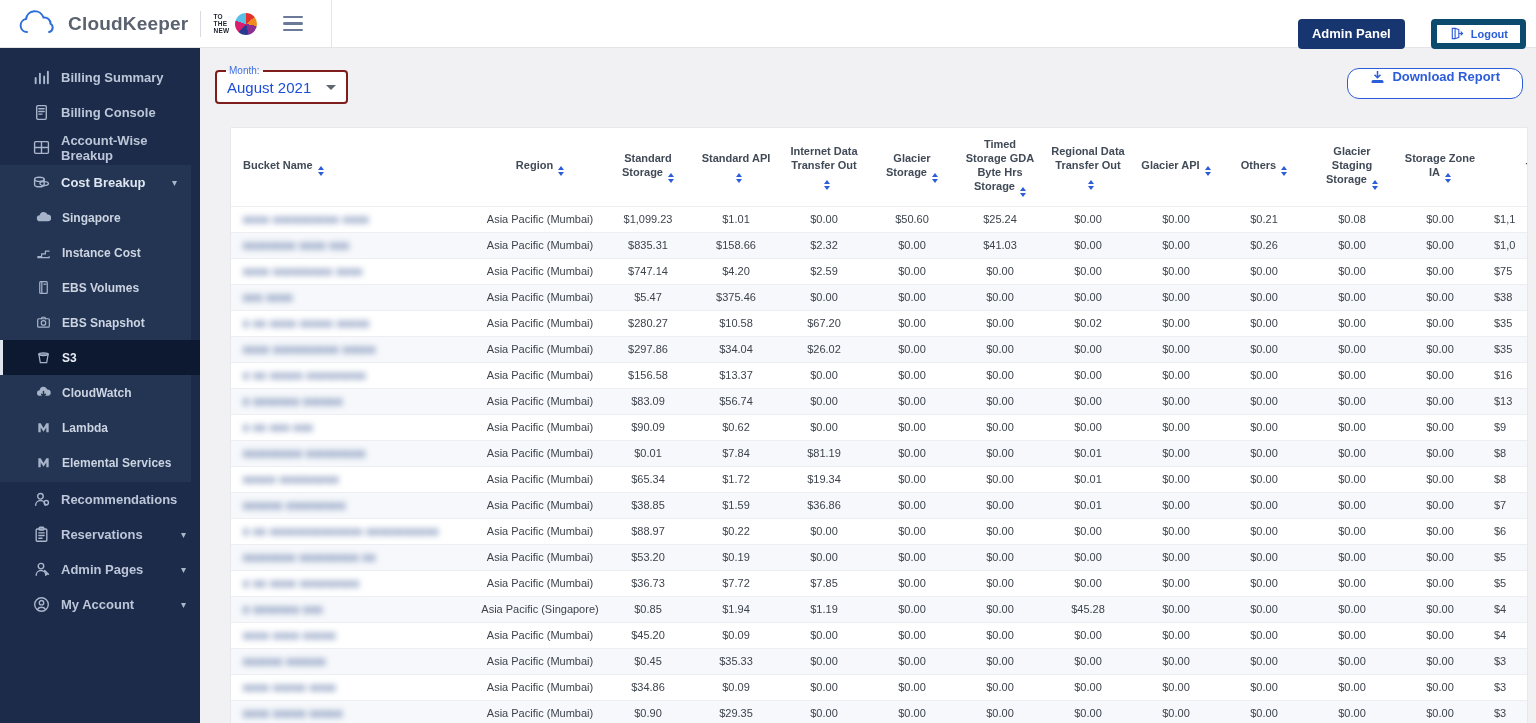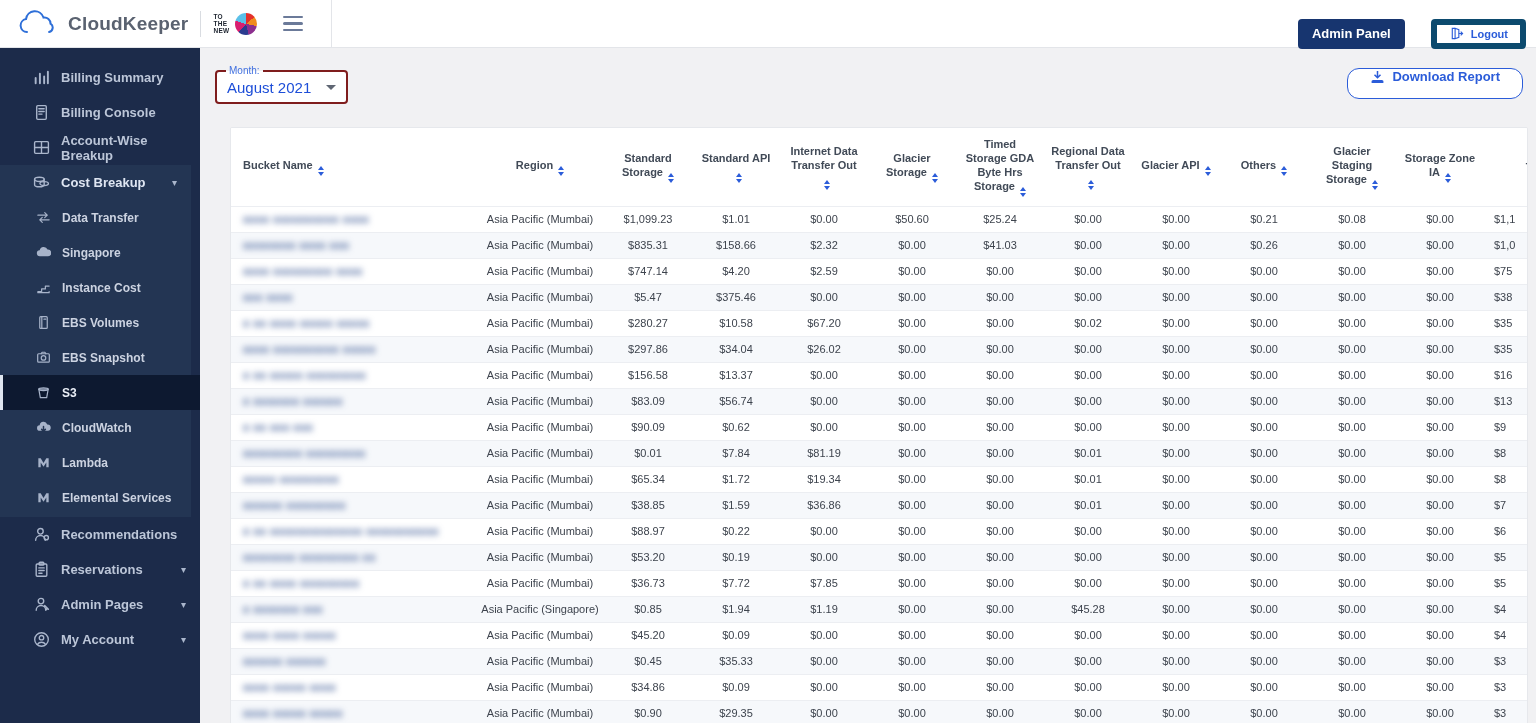--- a/index.html
+++ b/index.html
@@ -151,28 +151,20 @@
               <path d="M1.5 5 v5 c0 1.1 2 2 4.5 2 s4.5 -.9 4.5 -2 v-5"></path>
               <ellipse cx="10.5" cy="9" rx="4" ry="1.8"></ellipse>
             </svg>
           </span>
           <span>Cost Breakup</span>
           <span class="caret">▾</span>
         </div>
         <div class="side-sub">
           <span class="s-icon">
             <svg width="15" height="15" viewBox="0 0 16 16" fill="none" stroke="currentColor" stroke-width="1.3" stroke-linecap="round" stroke-linejoin="round">
-              <path d="M2 5.5 h10 m-2.7 -2.7 L12 5.5 l-2.7 2.7 M14 10.5 H4 m2.7 -2.7 L4 10.5 l2.7 2.7"></path>
-            </svg>
-          </span>
-          <span>Data Transfer</span>
-        </div>
-        <div class="side-sub">
-          <span class="s-icon">
-            <svg width="15" height="15" viewBox="0 0 16 16" fill="none" stroke="currentColor" stroke-width="1.3" stroke-linecap="round" stroke-linejoin="round">
               <path d="M4.3 12 a3.2 3.2 0 0 1 -.4-6.4 A4.4 4.4 0 0 1 12.3 4.8 a3 3 0 0 1 .6 7.2 z" fill="currentColor" stroke="none"></path>
             </svg>
           </span>
           <span>Singapore</span>
         </div>
         <div class="side-sub">
           <span class="s-icon">
             <svg width="15" height="15" viewBox="0 0 16 16" fill="none" stroke="currentColor" stroke-width="1.3" stroke-linecap="round" stroke-linejoin="round">
               <path d="M2 12.5 h4 v-3 h4 v-3 h4 M2 12.5 v1 h12 v-1"></path>
             </svg>

